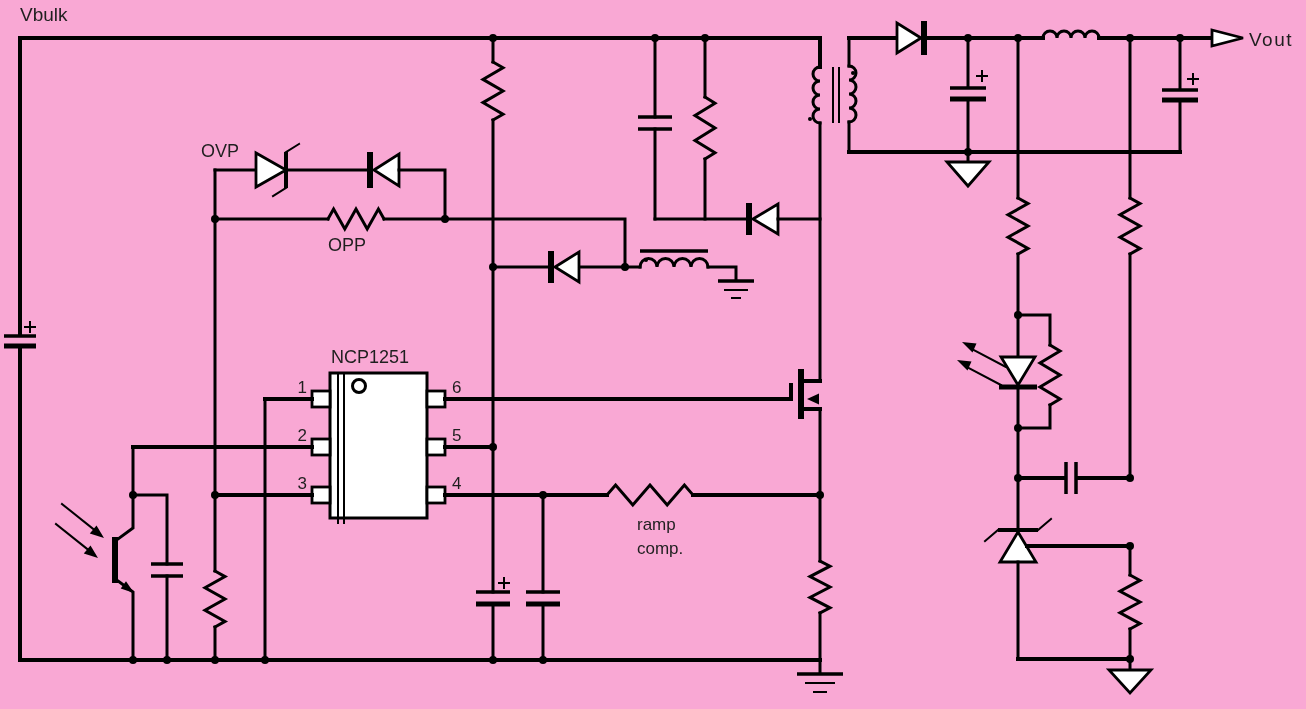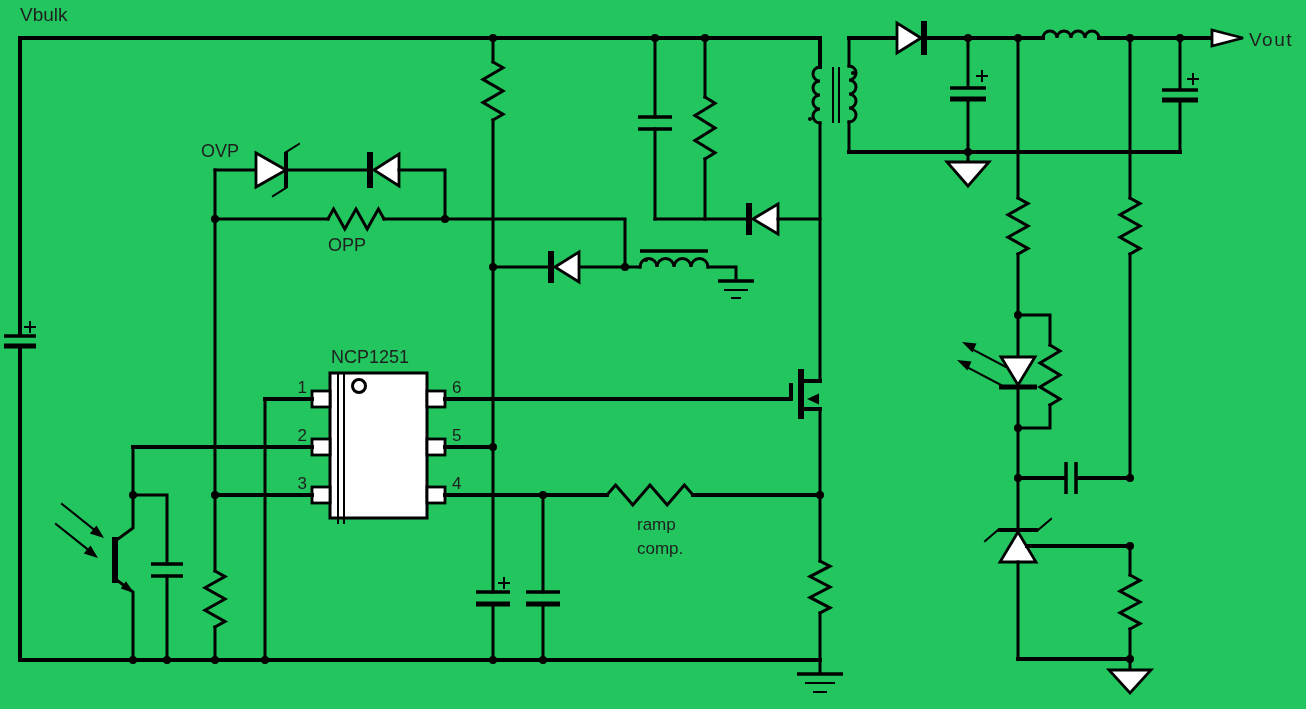--- a/index.html
+++ b/index.html
@@ -1,16 +1,16 @@
 <!DOCTYPE html>
 <html><head>
 <meta charset="utf-8">
 <style>
   html,body{margin:0;padding:0;background:#ffffff;}
-  .canvas{width:1306px;height:709px;background:#22c55e;position:relative;overflow:hidden;}
+  .canvas{width:1306px;height:709px;background:#f9a8d4;position:relative;overflow:hidden;}
   svg{display:block;}
   .w{stroke:#000;stroke-width:3;fill:none;stroke-linecap:square;stroke-linejoin:miter;}
   .w2{stroke:#000;stroke-width:2;fill:none;stroke-linecap:square;}
   .w4{stroke:#000;stroke-width:4;fill:none;stroke-linecap:square;}
   .bar{stroke:#000;stroke-width:6;fill:none;stroke-linecap:butt;}
   .bar4{stroke:#000;stroke-width:4;fill:none;stroke-linecap:butt;}
   .plate3{stroke:#000;stroke-width:3.5;fill:none;stroke-linecap:butt;}
   .plate5{stroke:#000;stroke-width:5;fill:none;stroke-linecap:butt;}
   .hollow{fill:#fff;stroke:#000;stroke-width:2.8;stroke-linejoin:miter;}
   .solid{fill:#000;stroke:none;}

